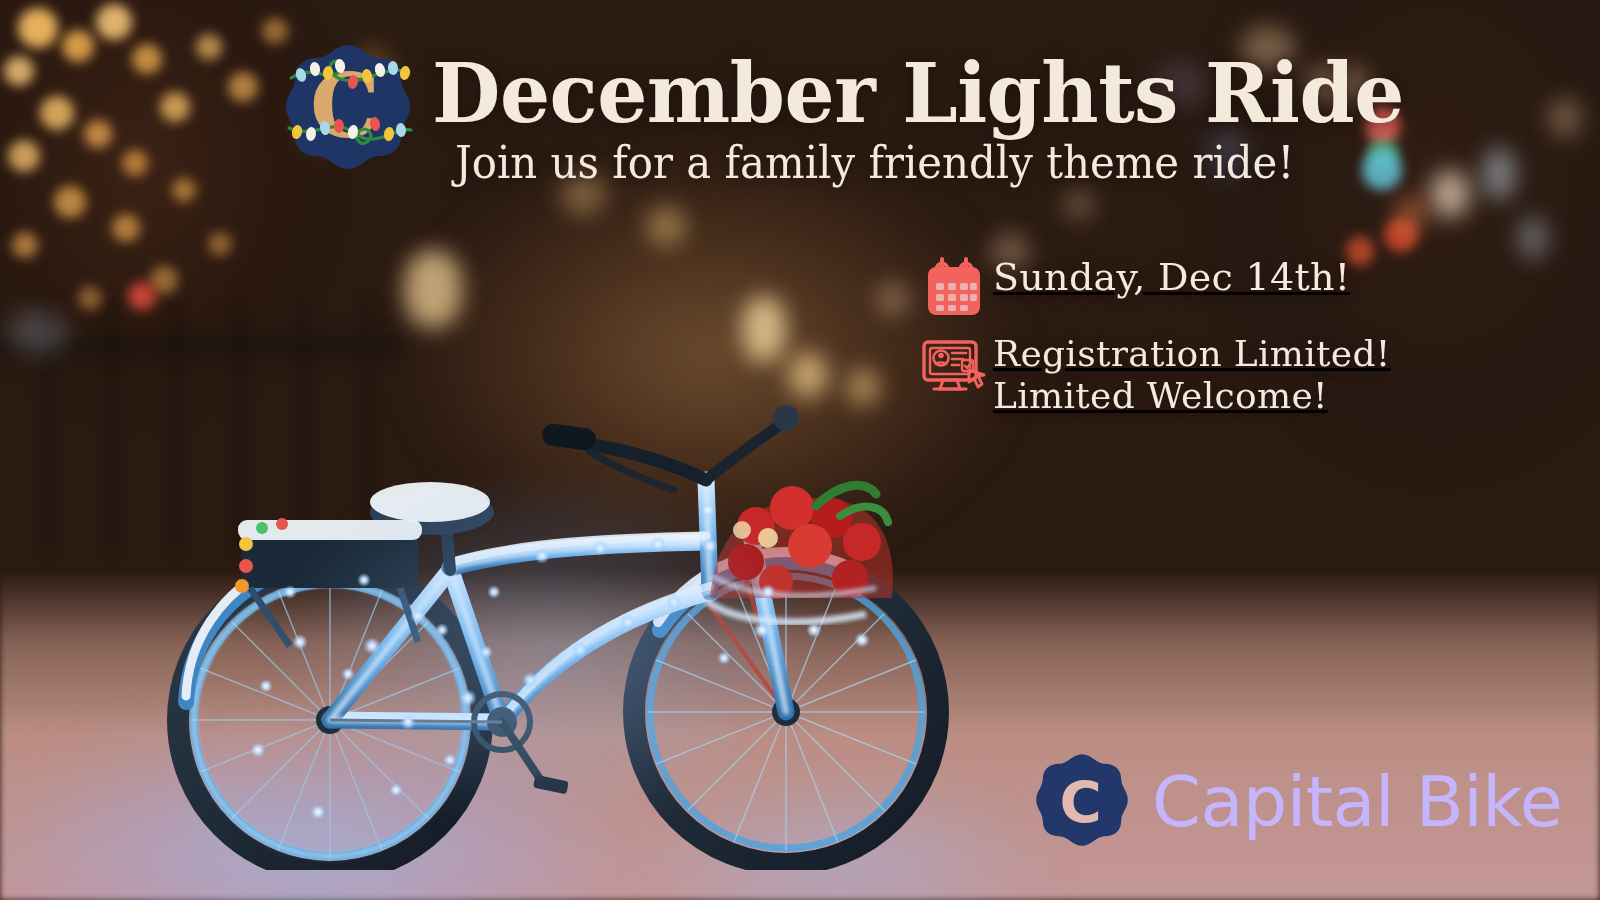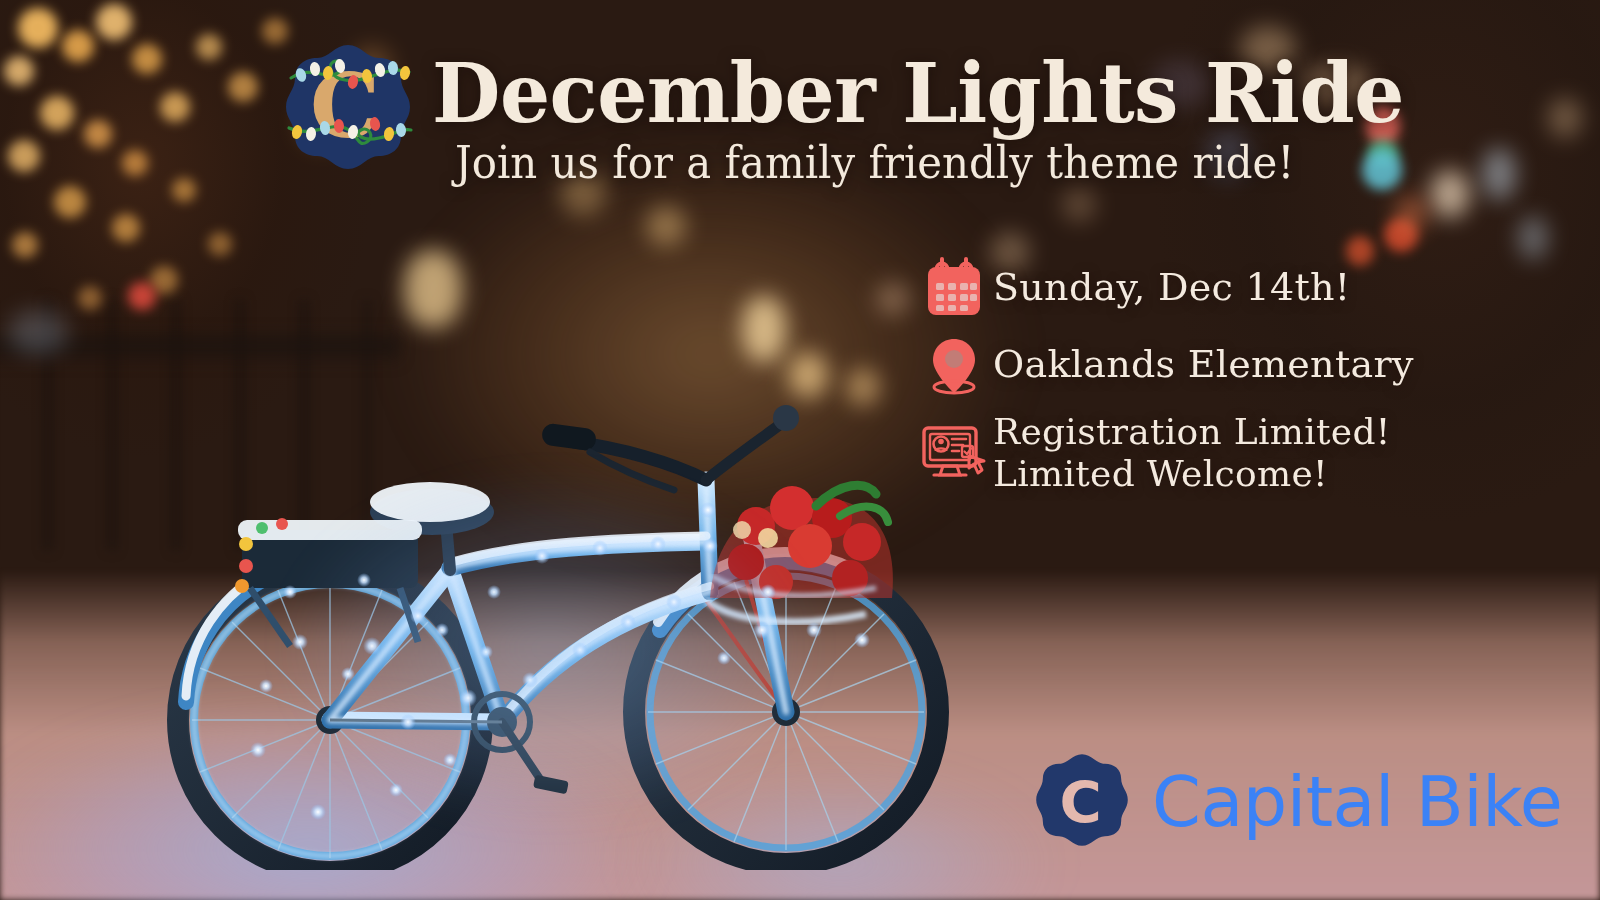--- a/index.html
+++ b/index.html
@@ -115,21 +115,21 @@
     line-height:1.0;
     color:#F3E9DC;
     transform:scaleX(.93);
     transform-origin:left center;
     text-shadow:0 2px 12px rgba(20,10,5,.55);
     white-space:nowrap;
   }
 
   
   .info{position:absolute;left:915px;top:255px;width:620px;}
-  .info-row{display:flex;align-items:center;margin-bottom:12px;}
+  .info-row{display:flex;align-items:flex-start;margin-bottom:12px;text-decoration:underline;}
   .info-icon{width:78px;flex:0 0 78px;display:flex;justify-content:center;padding-top:4px;}
   .info-text{
     font-family:"DejaVu Serif", serif;
     font-weight:400;
     font-size:38px;
     line-height:1.18;
     color:#F4EADF;
     text-shadow:0 2px 11px rgba(30,12,8,.55);
     letter-spacing:.3px;
   }
@@ -140,21 +140,21 @@
   .row-reg   {margin-top:14px;}
   .row-reg .info-text{font-size:36px;}
 
   
   .brand{position:absolute;left:1034px;top:752px;display:flex;align-items:center;gap:22px;}
   .brand-name{
     font-family:"DejaVu Sans", sans-serif;
     font-weight:400;
     font-size:70px;
     line-height:1;
-    color:#3b82f6;
+    color:#c4b5fd;
     letter-spacing:-0.5px;
     white-space:nowrap;
   }
 </style>
 </head>
 <body>
 
 <div id="poster">
 
   <div class="bg">
@@ -502,32 +502,20 @@
             <rect x="47" y="37" width="7" height="7" rx="1.6" fill="#E9B2AE"></rect>
           </g>
         </svg>
       </div>
       <div class="info-text">
         <span class="ln">Sunday, Dec 14th!</span>
       </div>
     </div>
 
 
-    <div class="info-row row-place">
-      <div class="info-icon">
-        <svg width="62" height="62" viewBox="0 0 62 62">
-          <path d="M31 4 C 19 4, 10 13, 10 25 C 10 39, 31 58, 31 58 C 31 58, 52 39, 52 25 C 52 13, 43 4, 31 4 Z" fill="#F2635E"></path>
-          <circle cx="31" cy="24" r="9" fill="#C27C76"></circle>
-          <ellipse cx="31" cy="52" rx="20" ry="6" fill="none" stroke="#F2635E" stroke-width="3"></ellipse>
-        </svg>
-      </div>
-      <div class="info-text">
-        <span class="ln">Oaklands Elementary</span>
-      </div>
-    </div>
 
     <div class="info-row row-reg">
       <div class="info-icon">
         <svg width="70" height="64" viewBox="0 0 70 64">
           <rect x="5" y="5" width="52" height="38" rx="4" fill="none" stroke="#F2635E" stroke-width="3.4"></rect>
           <rect x="11" y="11" width="40" height="26" rx="2" fill="none" stroke="#F2635E" stroke-width="2.4"></rect>
           <circle cx="22" cy="21" r="7.5" fill="none" stroke="#F2635E" stroke-width="2.6"></circle>
           <circle cx="22" cy="18.5" r="2.8" fill="#F2635E"></circle>
           <path d="M16.5 28 C 17.5 24.5, 26.5 24.5, 27.5 28" fill="none" stroke="#F2635E" stroke-width="2.4"></path>
           <line x1="33" y1="16" x2="47" y2="16" stroke="#F2635E" stroke-width="2.6" stroke-linecap="round"></line>

